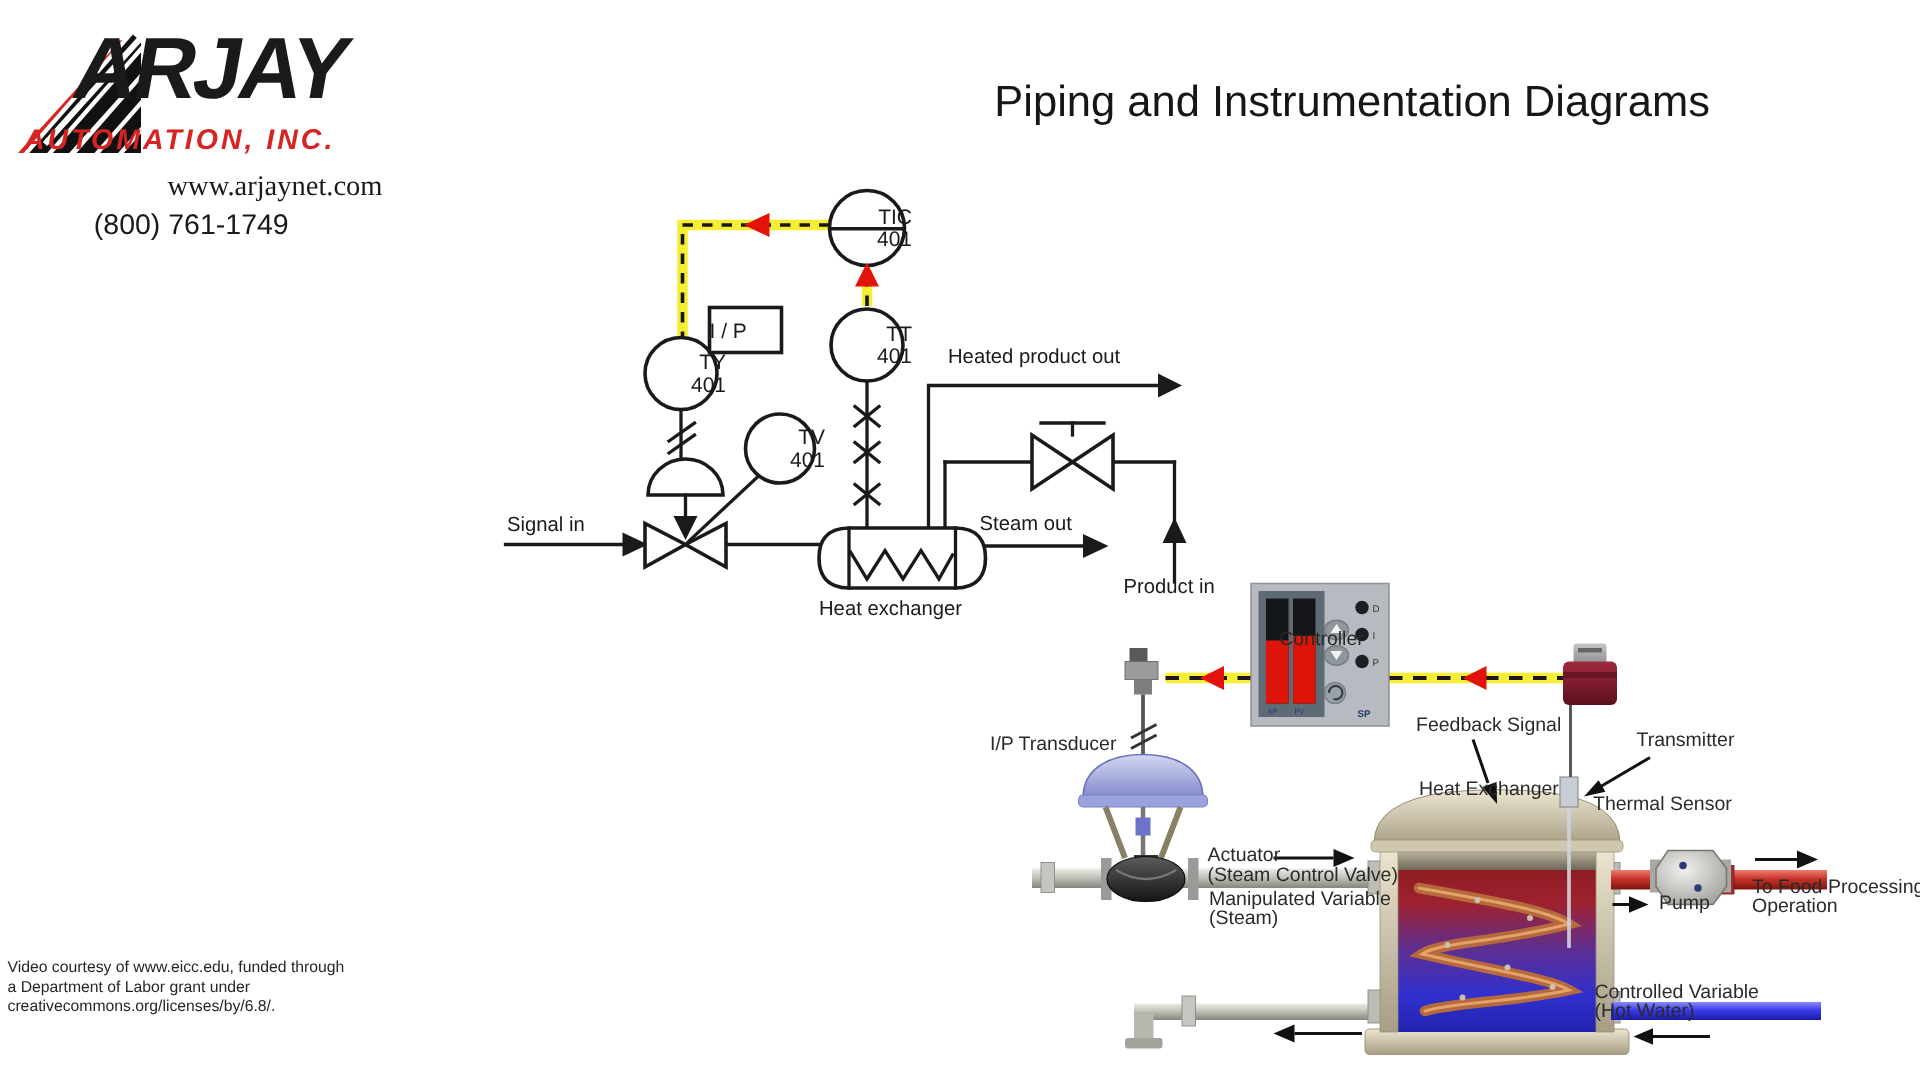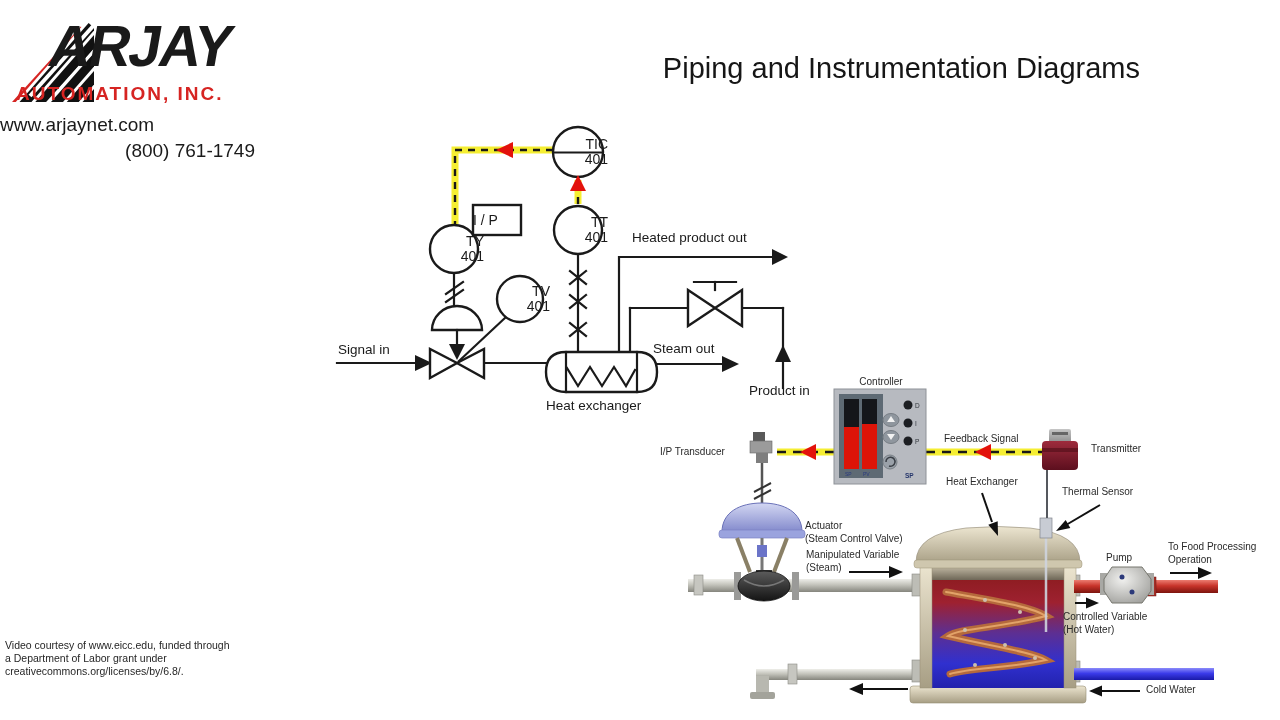--- a/index.html
+++ b/index.html
@@ -7,31 +7,31 @@
     --line-black:#1a1a1a; --pipe-red:#c8342a; --pipe-blue:#3b3bea;
   }
   html,body{margin:0;padding:0;background:#888;}
   .canvas{position:relative;width:1280px;height:720px;background:#ffffff;overflow:hidden;
           font-family:"Liberation Sans",sans-serif;color:#1a1a1a;}
   .layer{position:absolute;left:0;top:0;width:1280px;height:720px;}
   .at{position:absolute;white-space:nowrap;}
   
   .brand-name{left:50px;top:16px;font-size:58px;font-weight:bold;letter-spacing:-2px;
               transform:skewX(-10deg);line-height:60px;}
-  .brand-tag{left:16px;top:83px;font-size:19px;font-weight:bold;
+  .brand-tag{left:16px;top:83px;font-size:19px;font-weight:bold;font-style:italic;
              letter-spacing:2px;color:var(--brand-red);}
-  .brand-web{left:0;top:114px;width:255px;text-align:left;font-size:19px;}
-  .brand-phone{left:0;top:140px;width:255px;text-align:right;font-size:19px;}
+  .brand-web{left:0;top:114px;width:255px;text-align:right;font-size:19px;font-family:Liberation Serif, serif;}
+  .brand-phone{left:0;top:140px;width:255px;text-align:center;font-size:19px;}
   .page-title{left:460px;top:52px;width:680px;text-align:right;font-size:29px;color:#161616;}
   
   .bub{position:absolute;width:60px;text-align:right;font-size:14px;line-height:15px;}
   .pid{font-size:13.5px;}
   .ipbox{width:48px;font-size:14px;}
   
-  .il{font-size:10px;color:#2a2a2a;line-height:12.5px;}
+  .il{font-size:13px;color:#2a2a2a;line-height:12.5px;margin-top:44px;}
   .footer{left:5px;top:639px;font-size:10.5px;line-height:13px;color:#262626;}
   
   .k{stroke:#1a1a1a;stroke-width:2.2;fill:none;stroke-linecap:square;}
   .kf{fill:#1a1a1a;}
   .wf{fill:#ffffff;stroke:#1a1a1a;stroke-width:2.4;}
   .sy{stroke:var(--signal-yellow);stroke-width:7;fill:none;}
   .sd{stroke:#181818;stroke-width:2.4;fill:none;stroke-dasharray:7 6;}
   .ra{fill:var(--arrow-red);}
   .la{stroke:#111;stroke-width:2;fill:none;}
   .laf{fill:#111;}

